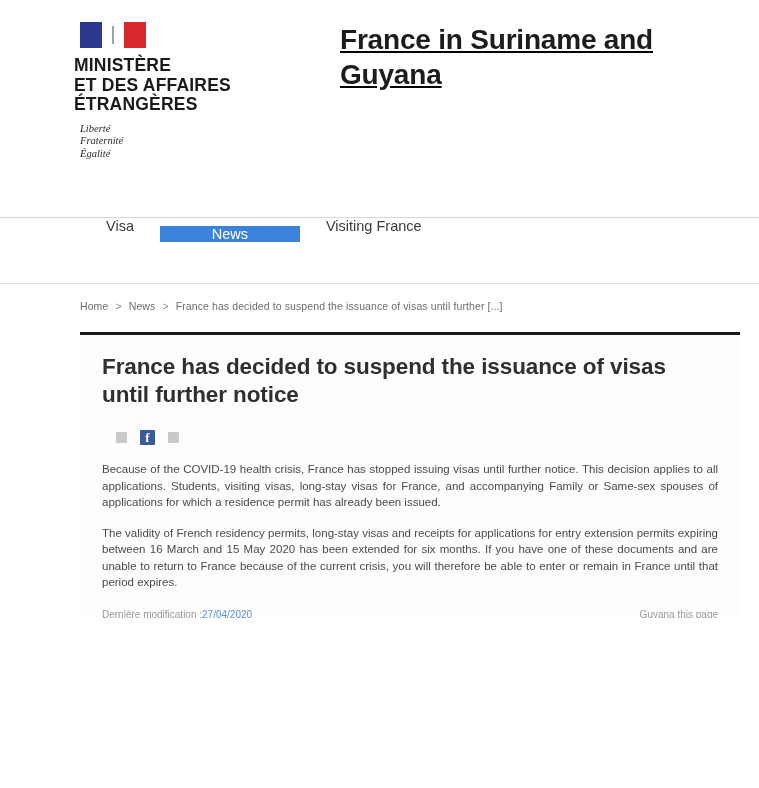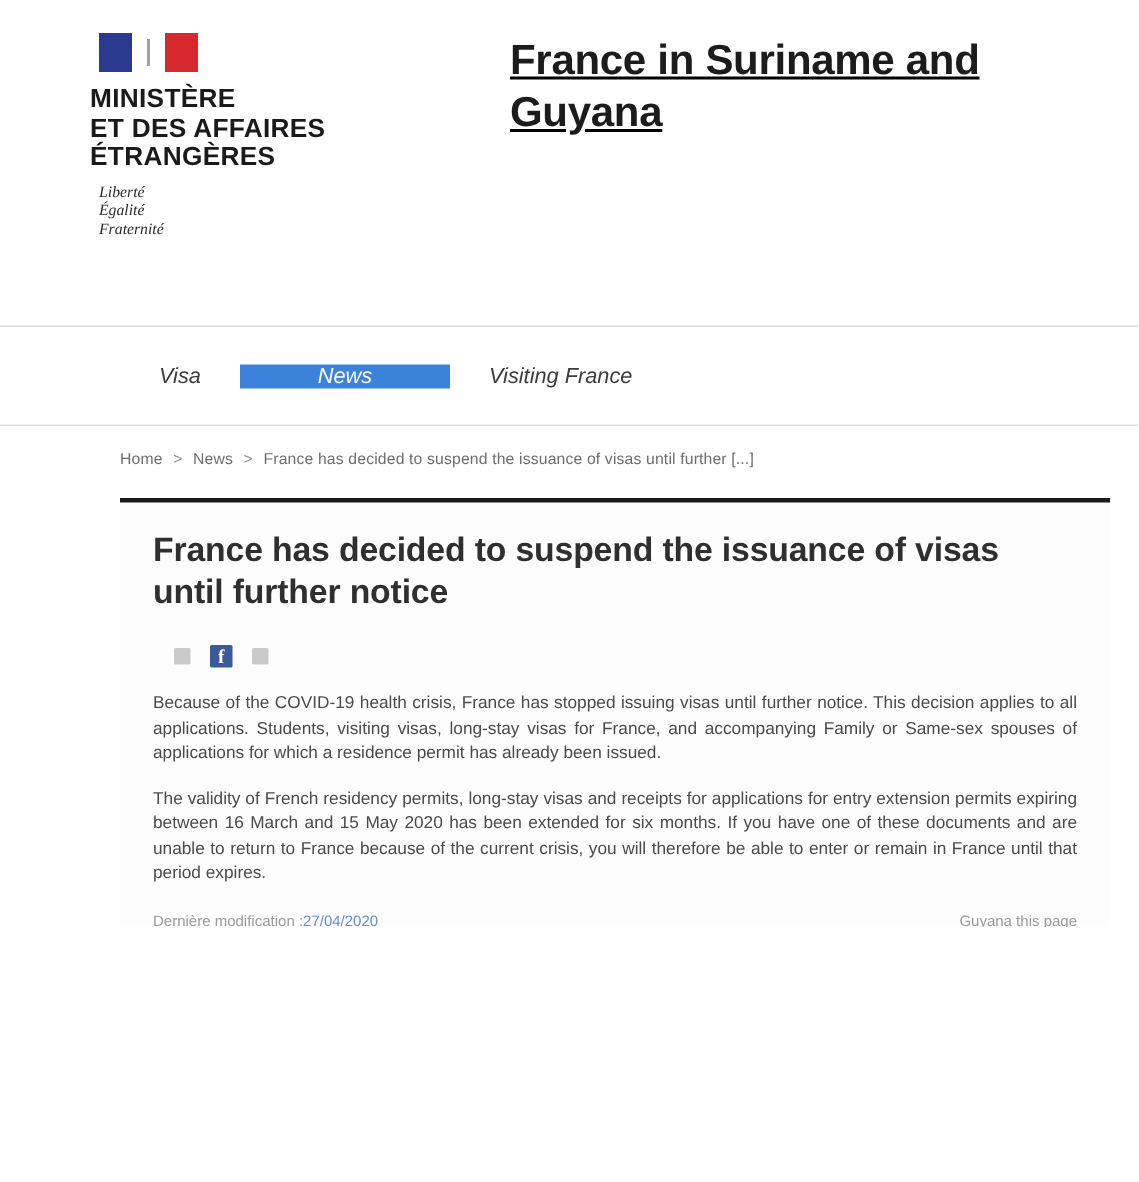--- a/index.html
+++ b/index.html
@@ -22,21 +22,21 @@
   
   .header {
     position: relative;
     width: 759px;
     height: 218px;
     background: #ffffff;
     border-bottom: 1px solid #d8d8d8;
   }
   .logo-block {
     position: absolute;
-    left: 60px;
+    left: 74px;
     top: 22px;
     width: 210px;
   }
   .flag {
     width: 66px;
     height: 26px;
     display: flex;
     margin-left: 6px;
   }
   .flag .b { width: 22px; background: #2b3a8f; }
@@ -97,22 +97,21 @@
     height: 66px;
     background: #ffffff;
     border-bottom: 1px solid #e2e2e2;
   }
   .nav-inner {
     position: absolute;
     left: 80px;
     top: 0;
     height: 66px;
     display: flex;
-    align-items: center;
-    font-style: italic;
+    align-items: flex-start;
   }
   .nav-item {
     display: flex;
     align-items: center;
     justify-content: center;
     padding: 0 26px;
     font-size: 14.5px;
     color: #3b3b3b;
     cursor: pointer;
     white-space: nowrap;
@@ -224,22 +223,22 @@
         <div class="w"></div>
         <div class="r"></div>
       </div>
       <div class="ministry">
         <div>MINISTÈRE</div>
         <div>ET DES AFFAIRES</div>
         <div>ÉTRANGÈRES</div>
       </div>
       <div class="devise">
         <div>Liberté</div>
+        <div>Fraternité</div>
         <div>Égalité</div>
-        <div>Fraternité</div>
       </div>
     </div>
 
     <div class="title-block">
       <div class="site-title">France in Suriname and Guyana</div>
     </div>
 
   </div>
 
   <div class="nav">

